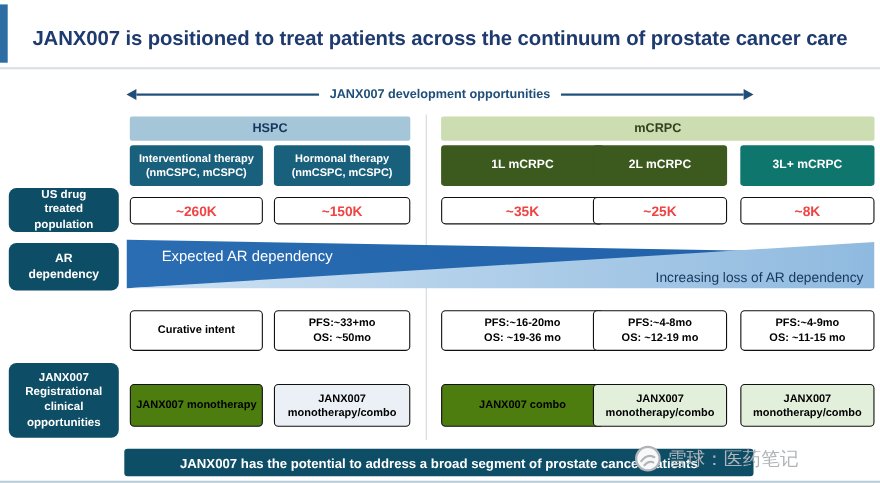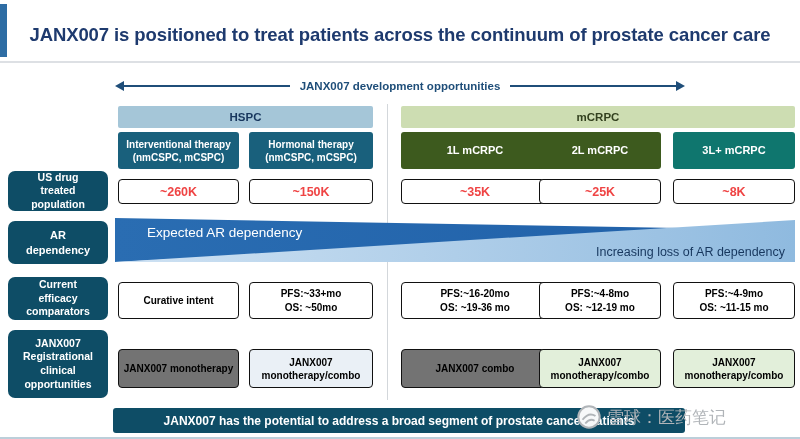--- a/index.html
+++ b/index.html
@@ -47,21 +47,21 @@
   .sub.g12{background:#3d5a1e;}
   .sub.g3{background:#0f766e;}
 
   
   .pop{top:179px;height:25px;background:#fff;border:1.5px solid #111;border-radius:4px;
        font-weight:700;font-size:12.5px;color:#ef4444;}
   .eff{top:282px;height:37px;background:#fff;border:1.5px solid #111;border-radius:4px;
        font-weight:700;font-size:10px;line-height:1.35;color:#000;}
   .opp{top:349px;height:39px;border:1.5px solid #111;border-radius:4px;
        font-weight:700;font-size:10px;line-height:1.3;color:#000;}
-  .opp.bg-white{background:#737373;text-align:right;}
+  .opp.bg-white{background:#4d7c0f;text-align:right;}
   .opp.bg-blue{background:#eaf0f6;}
   .opp.bg-green{background:#e2efda;}
 
   
   .lbl{
     position:absolute;left:8px;width:100px;background:#0e4d66;color:#fff;border-radius:7px;
     display:flex;align-items:center;justify-content:center;text-align:center;
     font-weight:700;line-height:1.3;padding:2px 11px;box-sizing:border-box;
   }
   .lbl.pop-l{top:171px;height:40px;font-size:10.5px;}
@@ -126,21 +126,20 @@
   </div>
   <div class="cell c4 sub mc g12">
     <div>2L mCRPC</div>
   </div>
   <div class="cell c5 sub mc g3">
     <div>3L+ mCRPC</div>
   </div>
 
   <div class="lbl pop-l">US drug treated population</div>
   <div class="lbl ar-l">AR dependency</div>
-  <div class="lbl eff-l">Current efficacy comparators</div>
   <div class="lbl opp-l">JANX007 Registrational clinical opportunities</div>
 
   <div class="cell c1 pop">~260K</div>
   <div class="cell c2 pop">~150K</div>
   <div class="cell c3 pop">~35K</div>
   <div class="cell c4 pop">~25K</div>
   <div class="cell c5 pop">~8K</div>
 
   <div class="wedge">
     <svg viewBox="0 0 680 48" preserveAspectRatio="none">

